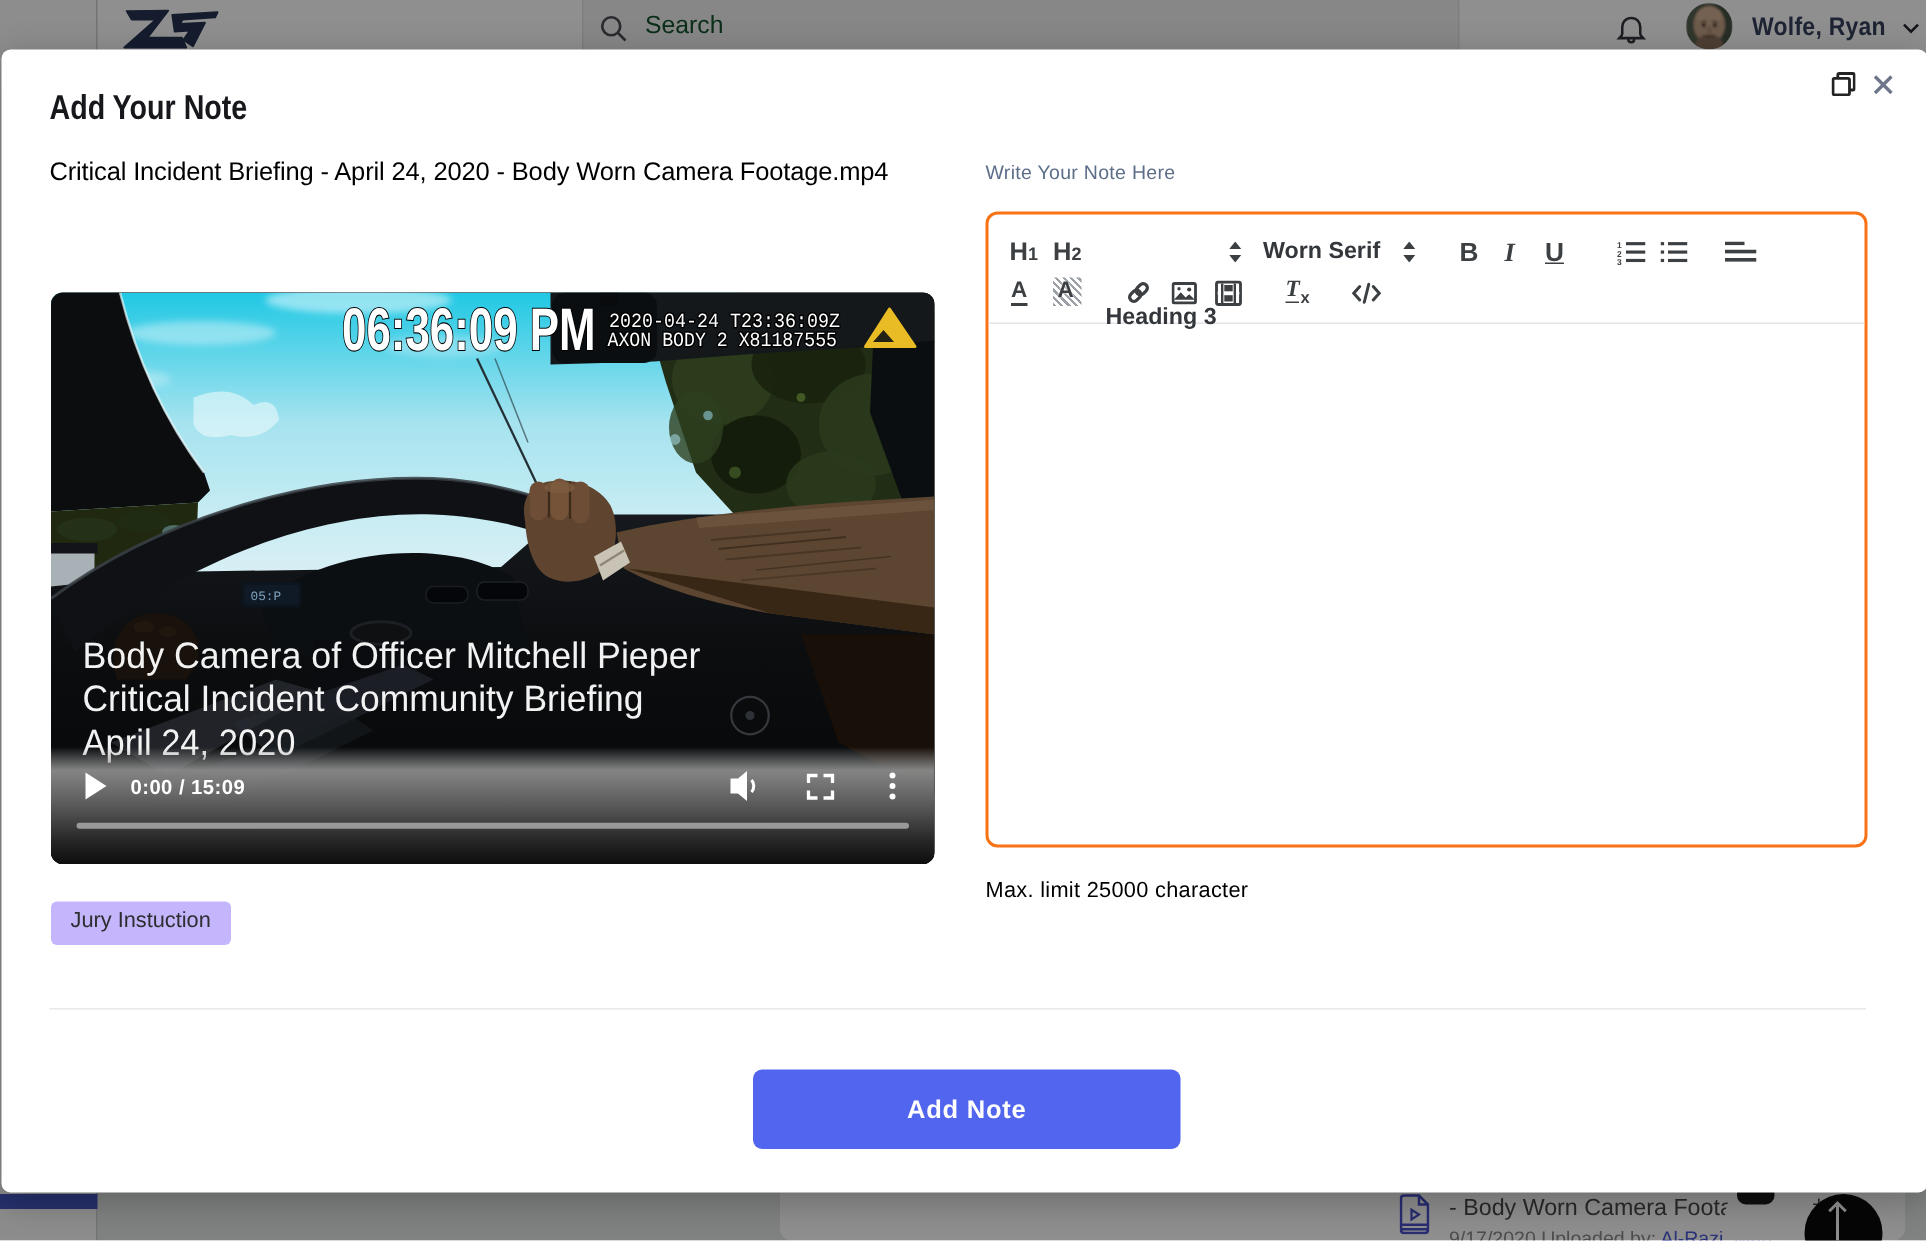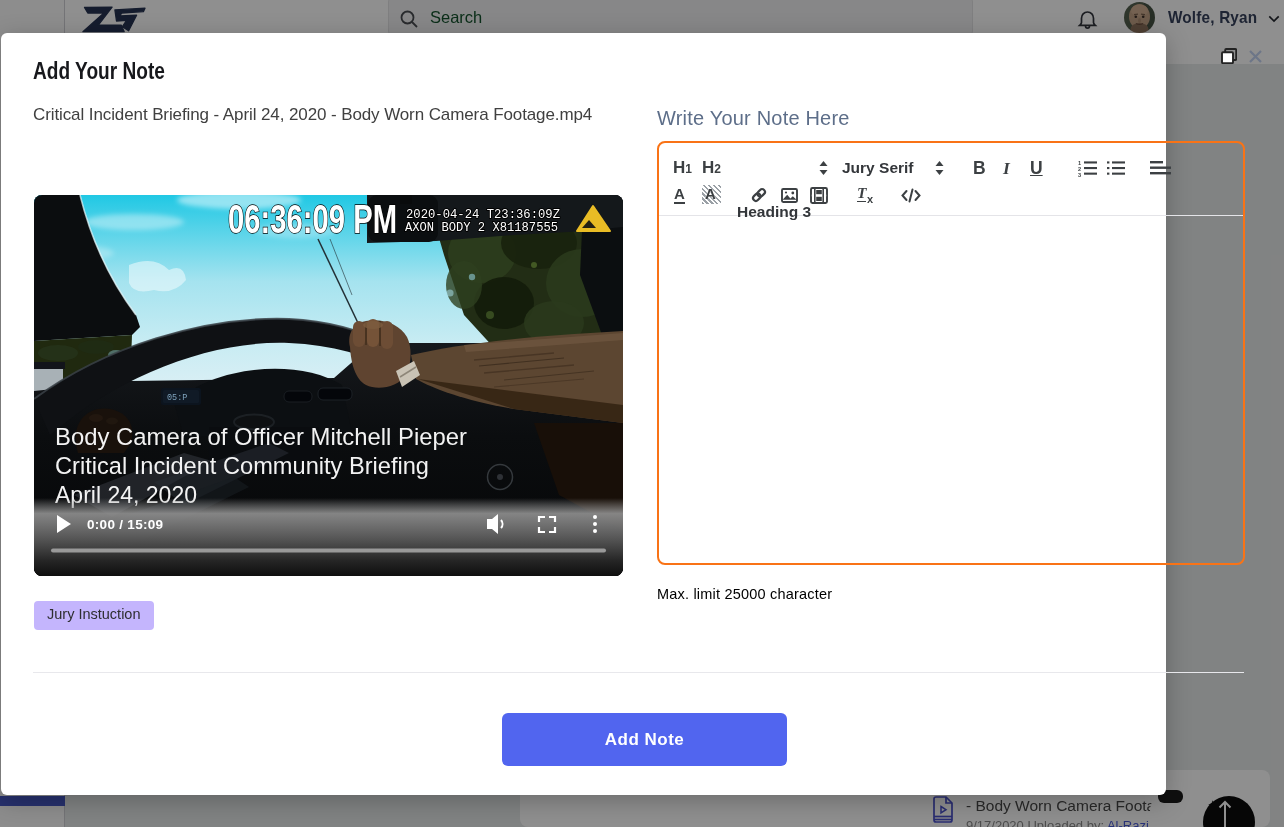--- a/index.html
+++ b/index.html
@@ -21,24 +21,24 @@
   .doctext2 { position:absolute; left:966px; top:818px; font-size:13px; color:#8a8a8a; }
   .doctext2 b { color:#4a5bd6; font-weight:400; }
   #wcircle { position:absolute; left:1150px; top:789px; width:44px; height:44px; border-radius:50%; background:#fff; }
   #wcap { position:absolute; left:1158px; top:790px; width:25px; height:13px; border-radius:6px; background:#1c1c1c; }
   #bcircle { position:absolute; left:1203px; top:796px; width:52px; height:52px; border-radius:50%; background:#0c0c0c; }
 
   
   #overlay { position:absolute; inset:0; background:rgba(0,0,0,0.44); }
 
   
-  #modal { position:absolute; left:1px; top:33px; width:1165px; height:762px; background:#fff; border-radius:6px; box-shadow:0 6px 24px rgba(0,0,0,.25); }
+  #modal { position:absolute; left:1px; top:33px; width:1284px; height:762px; background:#fff; border-radius:6px; box-shadow:0 6px 24px rgba(0,0,0,.25); }
   #mtitle { position:absolute; left:32px; top:25px; font-size:23px; font-weight:600; color:#17181c; transform:scaleX(.83); transform-origin:0 0; }
-  #fname { position:absolute; left:32px; top:72px; font-size:17px; color:#404040; letter-spacing:-.1px; }
-  #wlabel { position:absolute; left:656px; top:74px; font-size:20px; color:#5d6e89; letter-spacing:.2px; }
+  #fname { position:absolute; left:32px; top:72px; font-size:17px; color:#000000; letter-spacing:-.1px; }
+  #wlabel { position:absolute; left:656px; top:74px; font-size:13px; color:#5d6e89; letter-spacing:.2px; }
   #videobox { position:absolute; left:33px; top:162px; width:589px; height:381px; border-radius:8px; overflow:hidden; background:#000; }
   #chip { position:absolute; left:33px; top:568px; height:29px; line-height:27px; padding:0 13px; background:#c4b5fd; border-radius:4px; font-size:14.5px; color:#2e2e30; }
   #editor { position:absolute; left:656px; top:108px; width:588px; height:424px; border:2px solid #f97316; border-radius:8px; }
   #toolbar { position:absolute; left:0; top:0; right:0; height:73px; border-bottom:1px solid #e4e4e8; }
   #maxlimit { position:absolute; left:656px; top:553px; font-size:14.5px; color:#000000; letter-spacing:.2px; }
   #hr { position:absolute; left:32px; top:639px; width:1211px; height:1px; background:#e8e8ec; }
   #addnote { position:absolute; left:501px; top:680px; width:285px; height:53px; background:#5165ef; border-radius:6px; color:#fff; font-size:17px; font-weight:700; letter-spacing:.5px; text-align:center; line-height:53px; }
 
   
   .tb { position:absolute; color:#3c4043; }
@@ -280,21 +280,21 @@
   <div id="editor">
     <div id="toolbar">
 
       <div class="tb tbt" style="left:14px; top:15px;">H<span style="font-size:12px;">1</span></div>
       <div class="tb tbt" style="left:43px; top:15px;">H<span style="font-size:12px;">2</span></div>
       <div class="tb sel" style="left:78px; top:16px;margin-top:44px;">Heading 3</div>
       <svg class="icon tb" style="left:160px; top:18px;" width="9" height="14" viewBox="0 0 9 14" fill="#3c4043">
           <path d="M4.5 0 L8.5 5 L0.5 5 Z"></path>
           <path d="M4.5 14 L8.5 9 L0.5 9 Z"></path>
         </svg>
-      <div class="tb sel" style="left:183px; top:16px;">Jury Serif</div>
+      <div class="tb sel" style="left:183px; top:16px;">Worn Serif</div>
       <svg class="icon tb" style="left:276px; top:18px;" width="9" height="14" viewBox="0 0 9 14" fill="#3c4043">
           <path d="M4.5 0 L8.5 5 L0.5 5 Z"></path>
           <path d="M4.5 14 L8.5 9 L0.5 9 Z"></path>
         </svg>
       <div class="tb tbt" style="left:314px; top:15px; font-size:17.5px;">B</div>
       <div class="tb" style="left:344px; top:15px; font-size:17.5px; font-family:'Liberation Serif',serif; font-style:italic; font-weight:700;">I</div>
       <div class="tb" style="left:371px; top:15px; font-size:17.5px; font-weight:600; text-decoration:underline;">U</div>
       <svg class="icon tb" style="left:419px; top:17px;" width="19" height="17" viewBox="0 0 19 17" fill="#3c4043">
           <text x="0" y="5.4" font-size="5.6" font-weight="700">1</text>
           <text x="0" y="11" font-size="5.6" font-weight="700">2</text>

